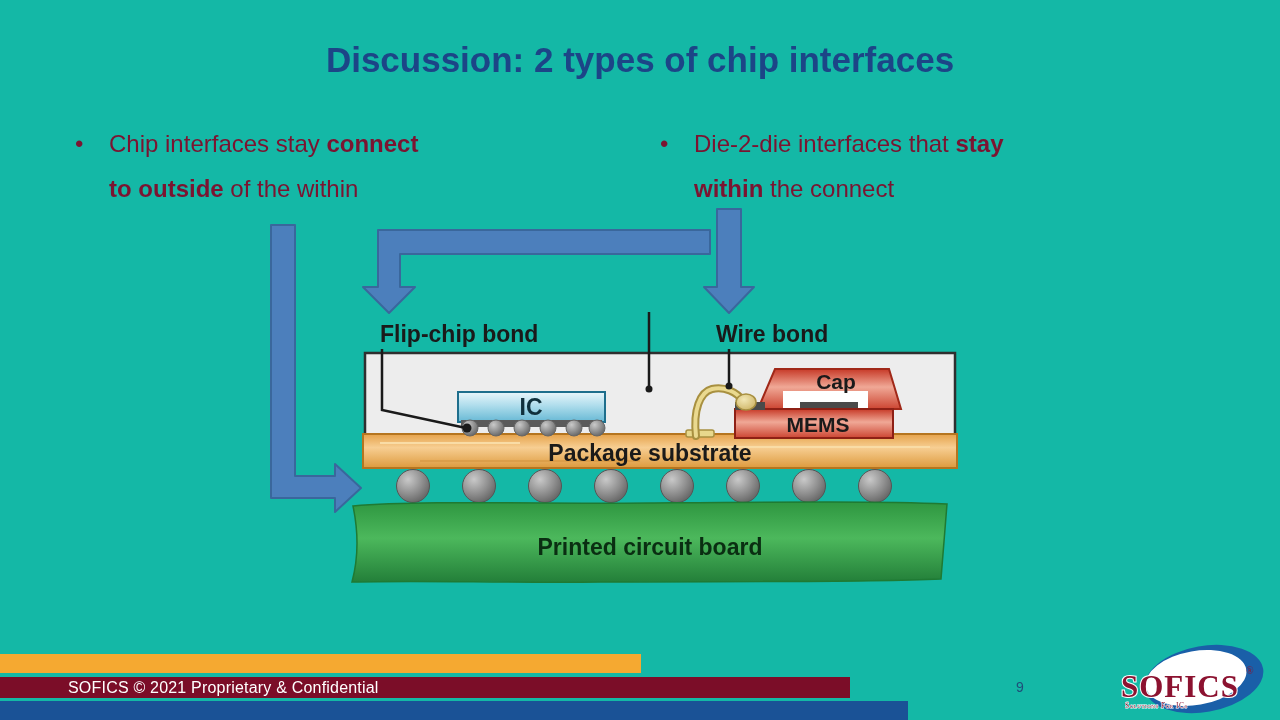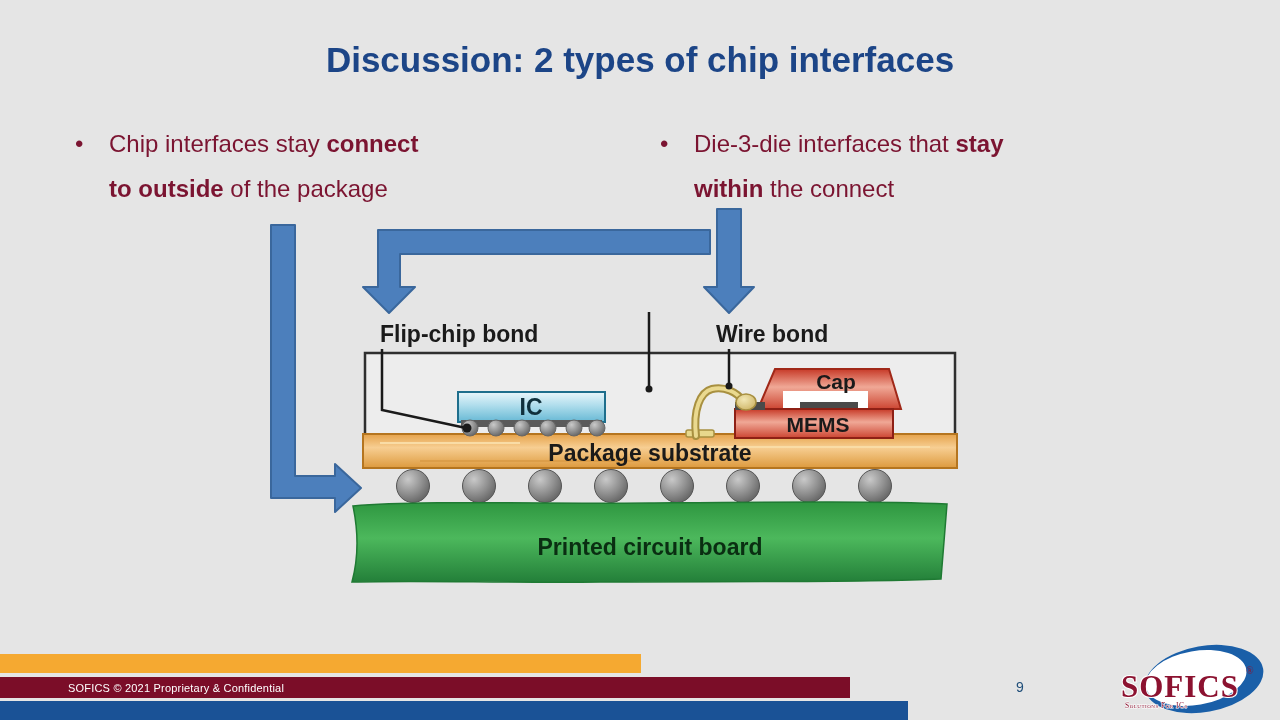--- a/index.html
+++ b/index.html
@@ -1,56 +1,56 @@
 <!DOCTYPE html>
 <html><head>
 <meta charset="utf-8">
 <style>
   html,body{margin:0;padding:0;background:#888;}
   .slide{
-    position:relative;width:1280px;height:720px;background:#e5e5e5;
+    position:relative;width:1280px;height:720px;background:#14b8a6;
     font-family:"Liberation Sans",sans-serif;overflow:hidden;
   }
   .title{
     position:absolute;top:40px;left:0;width:1280px;text-align:center;
     font-size:35px;font-weight:700;color:#1C4587;letter-spacing:0px;
   }
   .bullet{position:absolute;display:flex;color:#7B1431;font-size:24px;line-height:45px;}
   .bullet .dot{width:34px;flex:0 0 34px;font-size:24px;}
   .bullet-left{top:121px;left:75px;width:380px;}
   .bullet-left .btxt{width:336px;}
   .bullet-right{top:121px;left:660px;width:360px;}
   .bullet-right .btxt{width:312px;}
   .btxt b{font-weight:700;}
   .overlay{position:absolute;left:0;top:0;width:1280px;height:720px;pointer-events:none;}
   .bar{position:absolute;left:0;}
   .bar-orange{top:654px;width:641px;height:19px;background:#F5A931;}
   .bar-maroon{top:677px;width:850px;height:21px;background:#7B0D28;display:flex;align-items:center;}
-  .bar-maroon .conf{color:#ffffff;font-size:11px;padding-left:68px;letter-spacing:0.2px;}
+  .bar-maroon .conf{color:#ffffff;font-size:16px;padding-left:68px;letter-spacing:0.2px;}
   .bar-blue{top:701px;width:908px;height:19px;background:#1A5296;}
   .pagenum{position:absolute;left:1000px;top:679px;width:40px;text-align:center;
     color:#1F4E79;font-size:14px;}
   svg text{font-family:"Liberation Sans",sans-serif;}
   svg text.logo-serif{font-family:"Liberation Serif",serif;}
 </style>
 </head>
 <body>
 
 <div class="slide">
 
   <div class="title">Discussion: 2 types of chip interfaces</div>
 
   <div class="bullet bullet-left">
     <span class="dot">•</span>
-    <span class="btxt"><span>Chip interfaces stay </span><b>connect to outside</b><span> of the package</span></span>
+    <span class="btxt"><span>Chip interfaces stay </span><b>connect to outside</b><span> of the within</span></span>
   </div>
 
   <div class="bullet bullet-right">
     <span class="dot">•</span>
-    <span class="btxt"><span>Die-3-die interfaces that </span><b>stay within</b><span> the connect</span></span>
+    <span class="btxt"><span>Die-2-die interfaces that </span><b>stay within</b><span> the connect</span></span>
   </div>
 
   <svg class="overlay" viewBox="0 0 1280 720" xmlns="http://www.w3.org/2000/svg">
     <defs>
       <linearGradient id="gIC" x1="0" y1="0" x2="0" y2="1">
         <stop offset="0" stop-color="#E9F6FB"></stop>
           <stop offset="0.45" stop-color="#AFDDEC"></stop>
           <stop offset="1" stop-color="#66B8D4"></stop>
       </linearGradient>
       <linearGradient id="gRed" x1="0" y1="0" x2="0" y2="1">

